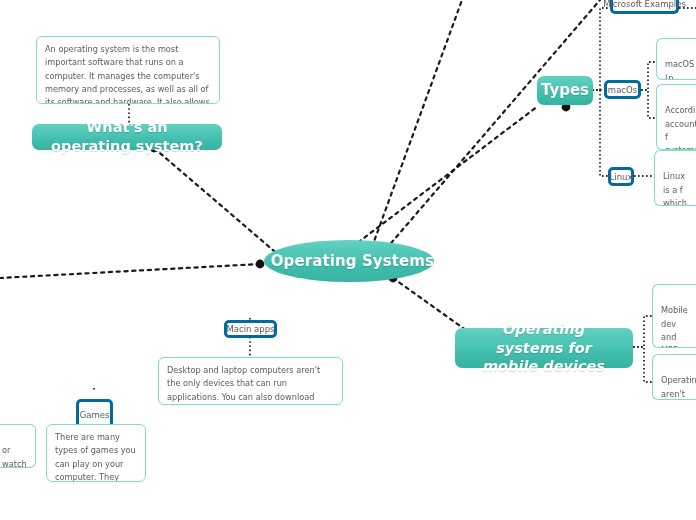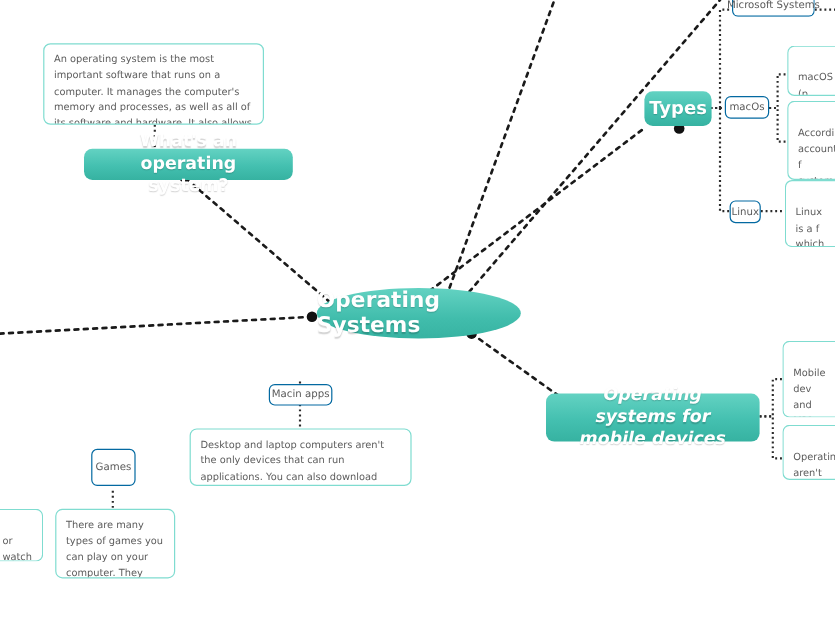--- a/index.html
+++ b/index.html
@@ -26,27 +26,27 @@
     pointer-events: none;
   }
   
   .node {
     position: absolute;
     box-sizing: border-box;
   }
   .node-root {
     display: flex;
     align-items: center;
-    justify-content: flex-start;
+    justify-content: flex-end;
     border-radius: 50%;
     background: linear-gradient(to bottom, #5fcfc0 0%, #3ab6a6 55%, #2ea furthest 100%);
     background: linear-gradient(to bottom, #63d2c2 0%, #41bdac 60%, #37b3a2 100%);
     color: #ffffff;
     font-weight: bold;
-    font-size: 18px;
+    font-size: 15px;
     letter-spacing: .1px;
     text-shadow: 0 1px 1px rgba(0,0,0,.18);
   }
   .node-branch {
     display: flex;
     align-items: center;
     justify-content: center;
     text-align: center;
     border-radius: 7px;
     background: linear-gradient(to bottom, #63d2c2 0%, #44c0b0 55%, #36b2a1 100%);
@@ -55,21 +55,21 @@
     font-size: 14.5px;
     line-height: 1.28;
     text-shadow: 0 1px 1px rgba(0,0,0,.18);
     padding: 5px 16px;
   }
   .node-leaf {
     display: flex;
     align-items: center;
     justify-content: center;
     text-align: center;
-    border: 1px solid #0369a1;
+    border: 3px solid #0369a1;
     border-radius: 5px;
     background: #ffffff;
     color: #5a5a5a;
     font-size: 8.5px;
     padding: 3px 6px;
     white-space: nowrap;
   }
   .node-note {
     border: 1px solid #7fdcd0;
     border-radius: 6px;
@@ -136,34 +136,34 @@
       <path d="M 250 337 L 250 358"></path>
       <path d="M 94 388 L 94 392"></path>
       <path d="M 94 409 L 94 425"></path>
     </g>
   </svg>
 
   <div class="node node-root" style="left:264px; top:240px; width:170px; height:42px;">
     <span>Operating Systems</span>
   </div>
 
-  <div class="node node-branch" style="left:32px; top:124px; width:174px; height:26px;margin-left:38px;">
+  <div class="node node-branch" style="left:32px; top:124px; width:190px; height:26px;">
     <span>What's an operating system?</span>
   </div>
 
   <div class="node node-note" style="left:36px; top:36px; width:184px; height:68px;">
     <span>An operating system is the most important software that runs on a computer. It manages the computer's memory and processes, as well as all of its software and hardware. It also allows you to communicate with the computer without knowing how to speak the computer's language.</span>
   </div>
 
   <div class="node node-branch" style="left:537px; top:76px; width:56px; height:29px; font-size:15px;">
     <span>Types</span>
   </div>
 
   <div class="node node-leaf clip-top" style="left:610px; top:-4px; width:69px; height:18px;">
-    <span>Microsoft Systems</span>
+    <span>Microsoft Examples</span>
   </div>
 
   <div class="node node-leaf" style="left:604px; top:80px; width:37px; height:19px;">
     <span>macOs</span>
   </div>
 
   <div class="node node-leaf" style="left:608px; top:167px; width:26px; height:19px;text-align:center;">
     <span>Linux</span>
   </div>
 
@@ -212,21 +212,21 @@
   </div>
 
   <div class="node node-leaf" style="left:224px; top:320px; width:53px; height:18px;">
     <span>Macin apps</span>
   </div>
 
   <div class="node node-note" style="left:158px; top:357px; width:185px; height:48px;">
     <span>Desktop and laptop computers aren't the only devices that can run applications. You can also download apps for mobile devices like smartphones and tablets</span>
   </div>
 
-  <div class="node node-leaf" style="left:76px; top:374px; width:37px; height:31px;">
+  <div class="node node-leaf" style="left:76px; top:399px; width:37px; height:31px;">
     <span>Games</span>
   </div>
 
   <div class="node node-note" style="left:46px; top:424px; width:100px; height:58px;">
     <span>There are many types of games you can play on your computer. They range from card games like Solitaire to action games like Halo.</span>
   </div>
 
   <div class="node node-note clip-left" style="left:-6px; top:424px; width:42px; height:44px; white-space:pre-line;">
     <span>or watch
 

